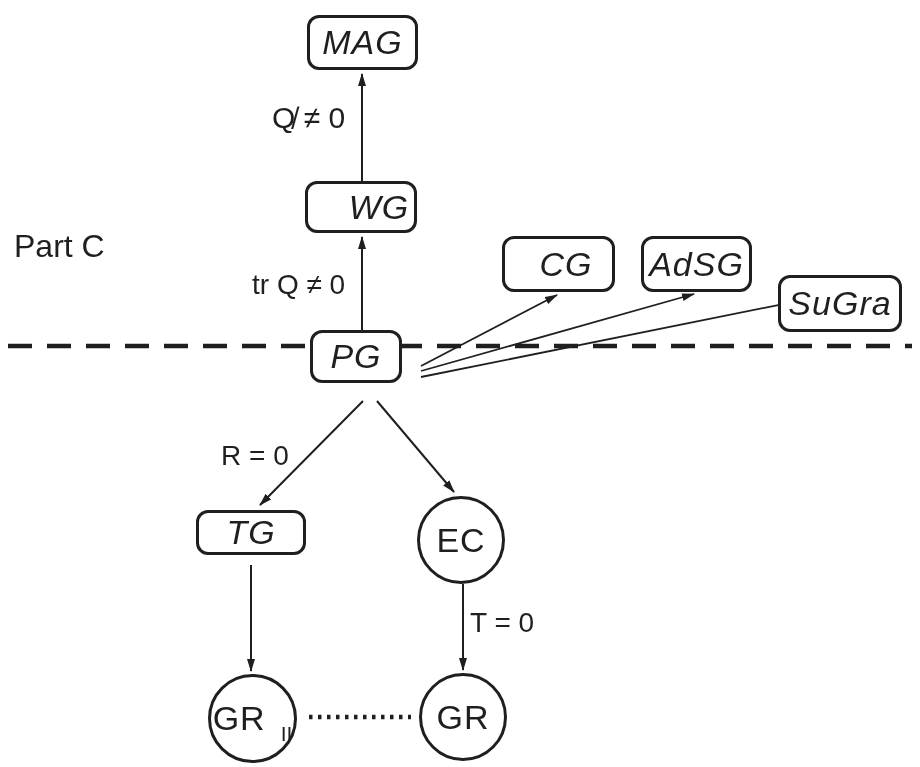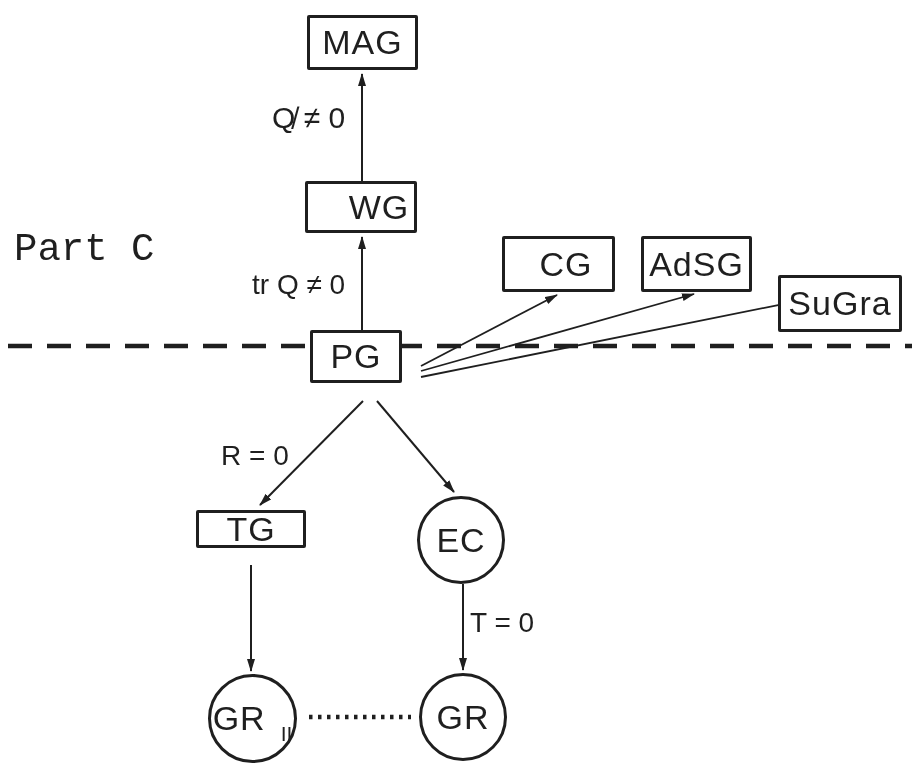--- a/index.html
+++ b/index.html
@@ -18,39 +18,38 @@
   .wires{position:absolute;left:0;top:0;width:920px;height:767px;}
   .node{
     position:absolute;
     display:flex;align-items:center;justify-content:center;
     border:3.5px solid var(--ink);
     background:#fff;
     font-size:34px;
     letter-spacing:1px;
     box-sizing:border-box;
   }
-  .node.rect{border-radius:2px;}
+  .node.rect{border-radius:12px;font-style:italic;}
   .node.circle{border-radius:50%;}
   .node .sub{
     font-size:21px;
     align-self:flex-end;
     margin-bottom:14px;
     margin-left:15px;
     letter-spacing:0;
   }
   .edge-label{
     position:absolute;
     font-size:28px;
     white-space:pre;
   }
   .region-label{
     position:absolute;
-    font-size:39px;
+    font-size:32px;
     white-space:pre;
-    font-family:Liberation Mono, monospace;
   }
 </style>
 </head>
 <body>
 
 <div class="stage">
 
   <svg class="wires" viewBox="0 0 920 767" xmlns="http://www.w3.org/2000/svg">
     <defs>
       <marker id="arrow" markerWidth="14" markerHeight="10" refX="12" refY="4" orient="auto" markerUnits="userSpaceOnUse">
@@ -105,21 +104,21 @@
   </div>
 
   <div class="node rect" style="left:641px;top:236px;width:111px;height:56px;">
     <span>AdSG</span>
   </div>
 
   <div class="node rect" style="left:778px;top:235px;width:124px;height:57px;margin-top:40px;">
     <span>SuGra</span>
   </div>
 
-  <div class="node rect" style="left:196px;top:510px;width:110px;height:38px;">
+  <div class="node rect" style="left:196px;top:510px;width:110px;height:45px;">
     <span>TG</span>
   </div>
 
   <div class="node circle" style="left:417px;top:496px;width:88px;height:88px;">
     <span>EC</span>
   </div>
 
   <div class="node circle" style="left:208px;top:674px;width:89px;height:89px;">
     <span>GR</span>
       <span class="sub">II</span>

